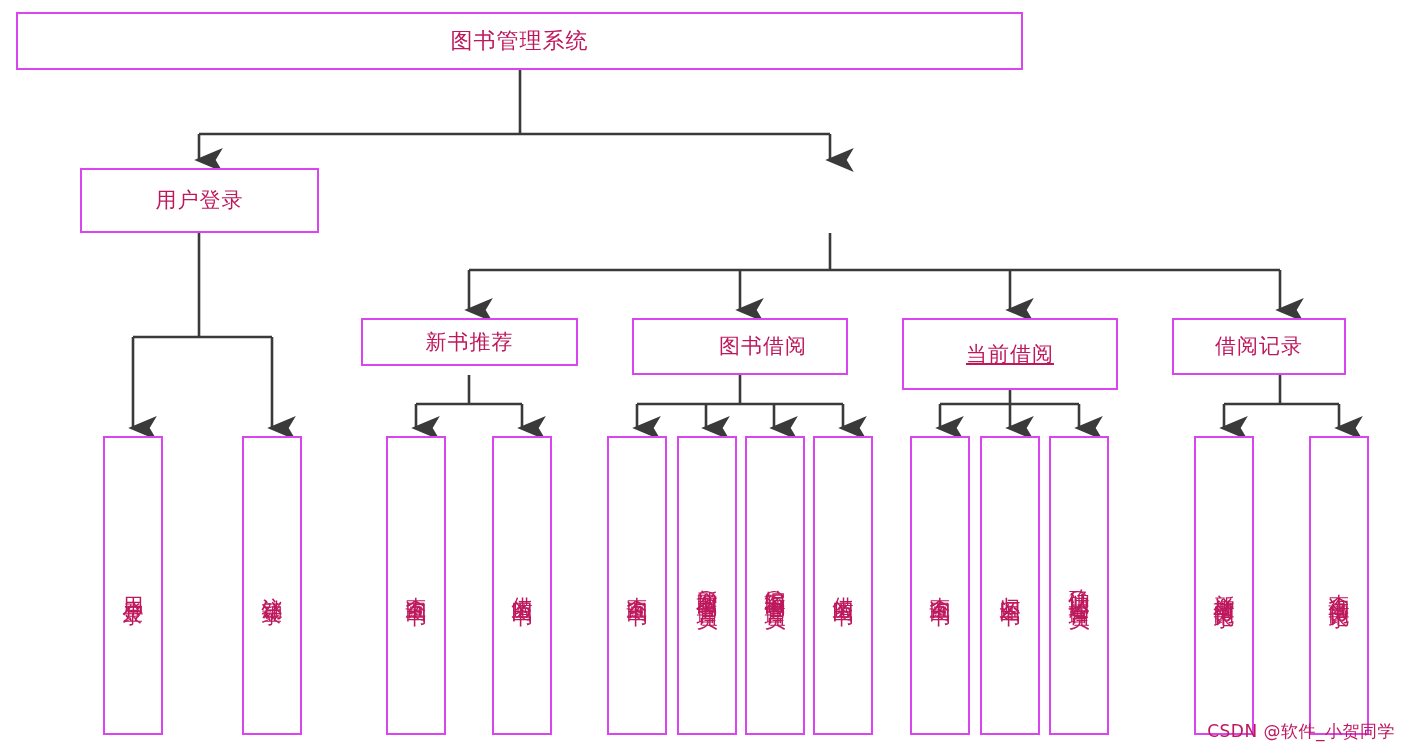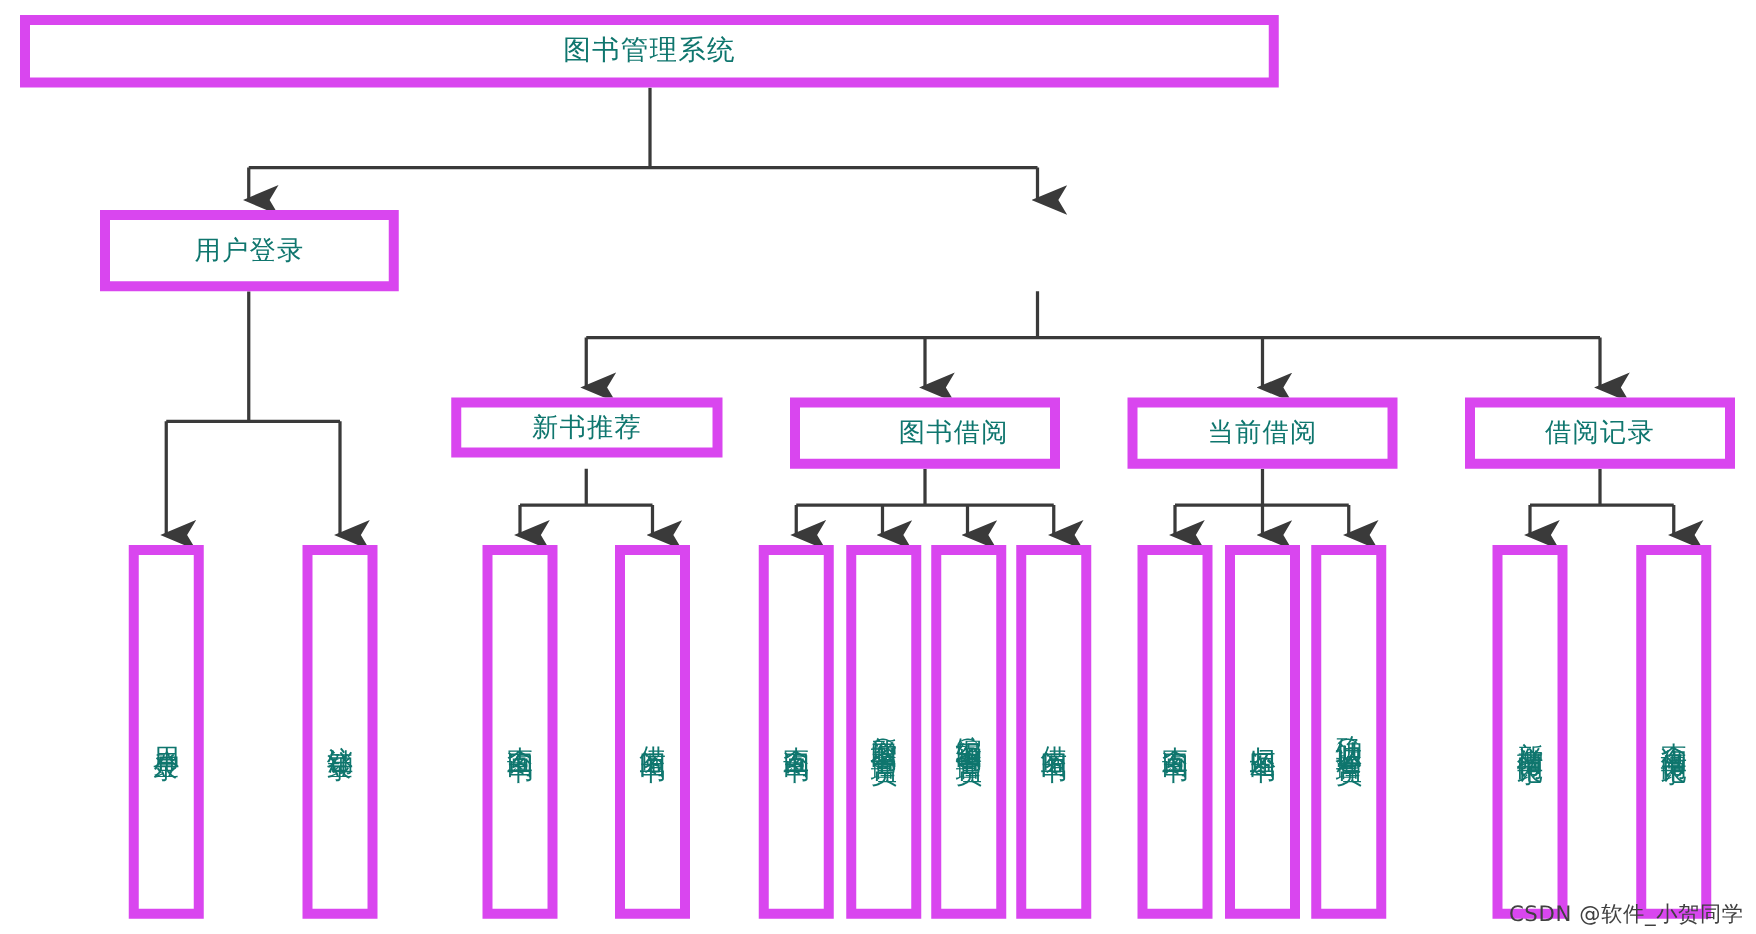--- a/index.html
+++ b/index.html
@@ -23,25 +23,25 @@
     left: 0;
     top: 0;
     width: 1405px;
     height: 747px;
     pointer-events: none;
   }
   .node {
     position: absolute;
     box-sizing: border-box;
     background: #ffffff;
-    border: 8px solid #d946ef;
+    border: 2px solid #d946ef;
     display: flex;
     align-items: center;
     justify-content: center;
-    color: #0f766e;
+    color: #be185d;
   }
   .node .lbl {
     display: block;
     text-align: center;
     line-height: 1.18;
     white-space: nowrap;
   }
   
   .node.h .lbl {
     font-size: 21px;
@@ -66,21 +66,21 @@
     max-height: 272px;
   }
   .node.v.tall .lbl {
     max-height: 282px;
   }
   #watermark {
     position: absolute;
     right: 10px;
     bottom: 4px;
     font-size: 17px;
-    color: #404040;
+    color: #be185d;
     letter-spacing: 0.5px;
     white-space: nowrap;
     font-family: "DejaVu Sans", "Liberation Sans", sans-serif;
   }
 </style>
 </head>
 <body>
 
 <div id="canvas">
 
@@ -142,24 +142,24 @@
   <div class="node h" style="left:80px; top:168px; width:239px; height:65px;">
     <span class="lbl">用户登录</span>
   </div>
 
   <div class="node h" style="left:361px; top:318px; width:217px; height:48px;">
     <span class="lbl">新书推荐</span>
   </div>
   <div class="node h" style="left:632px; top:318px; width:216px; height:57px;padding-left:46px;">
     <span class="lbl">图书借阅</span>
   </div>
-  <div class="node h" style="left:902px; top:318px; width:216px; height:57px;">
+  <div class="node h" style="left:902px; top:318px; width:216px; height:72px;text-decoration:underline;">
     <span class="lbl">当前借阅</span>
   </div>
-  <div class="node h" style="left:1172px; top:318px; width:216px; height:57px;">
+  <div class="node h" style="left:1172px; top:318px; width:174px; height:57px;">
     <span class="lbl">借阅记录</span>
   </div>
 
   <div class="node v" style="left:103px; top:436px; width:60px; height:299px;">
     <span class="lbl">用户登录</span>
   </div>
   <div class="node v" style="left:242px; top:436px; width:60px; height:299px;">
     <span class="lbl">注销登录</span>
   </div>
 

